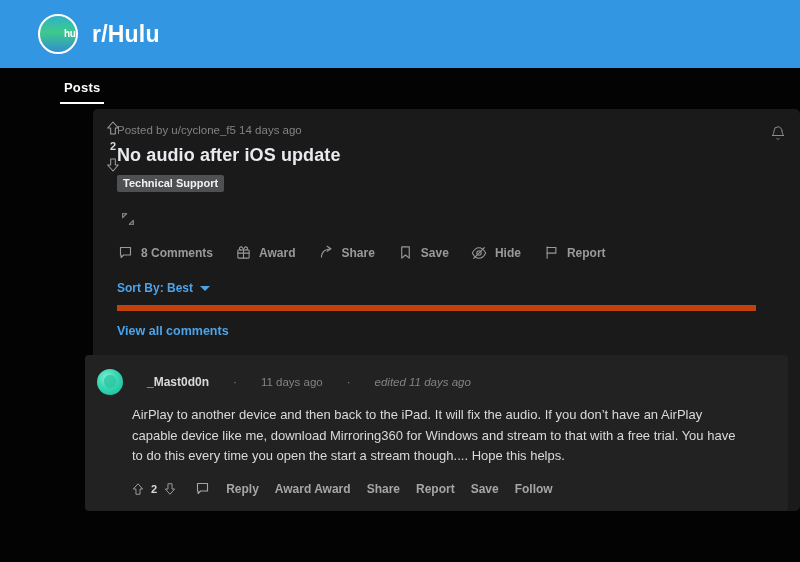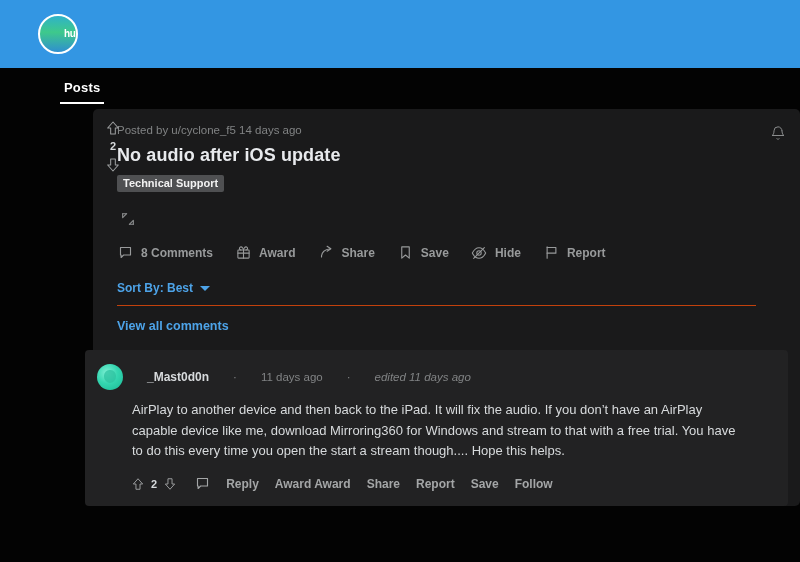--- a/index.html
+++ b/index.html
@@ -190,21 +190,21 @@
     justify-content: center;
     width: 17px;
     height: 17px;
     flex: 0 0 auto;
   }
 
   
   .sort-row {
     margin-top: 14px;
     padding-bottom: 10px;
-    border-bottom: 1px solid #c2410c;
+    border-bottom: 6px solid #c2410c;
     display: flex;
     align-items: center;
   }
   .sort-btn {
     display: flex;
     align-items: center;
     gap: 7px;
     color: #4da3e8;
     font-size: 12px;
     font-weight: bold;
@@ -326,20 +326,21 @@
 </style>
 </head>
 <body>
 
 <div class="page">
 
   <div class="banner">
     <div class="sub-avatar">
       <span class="wordmark">hulu</span>
     </div>
+    <div class="sub-name">r/Hulu</div>
   </div>
 
   <div class="tabbar">
     <div class="tab">Posts</div>
   </div>
 
   <div class="content">
     <div class="post-card">
 
       <div class="vote-rail">

